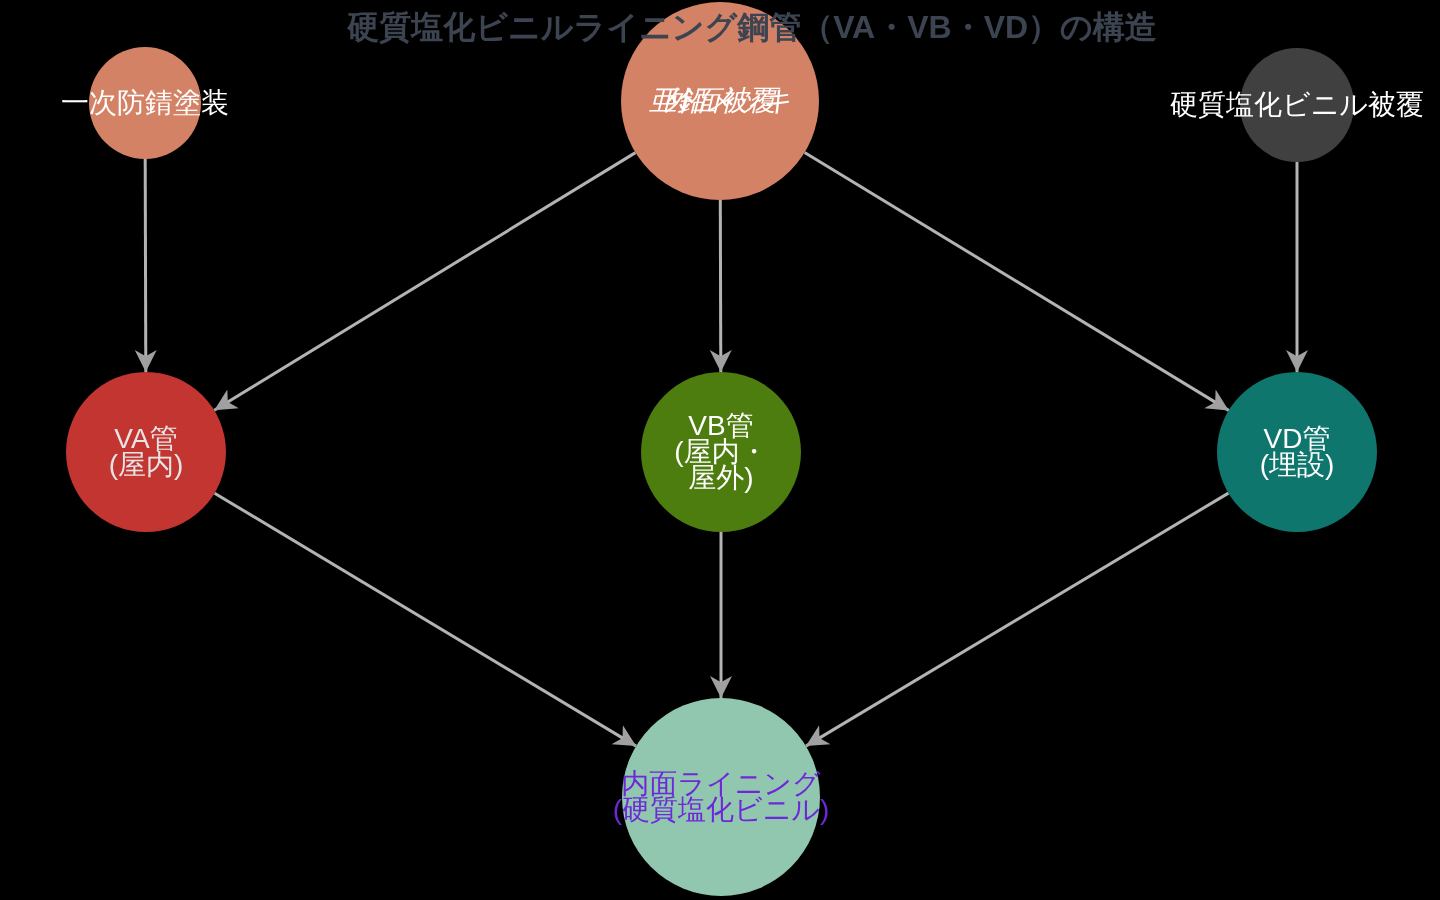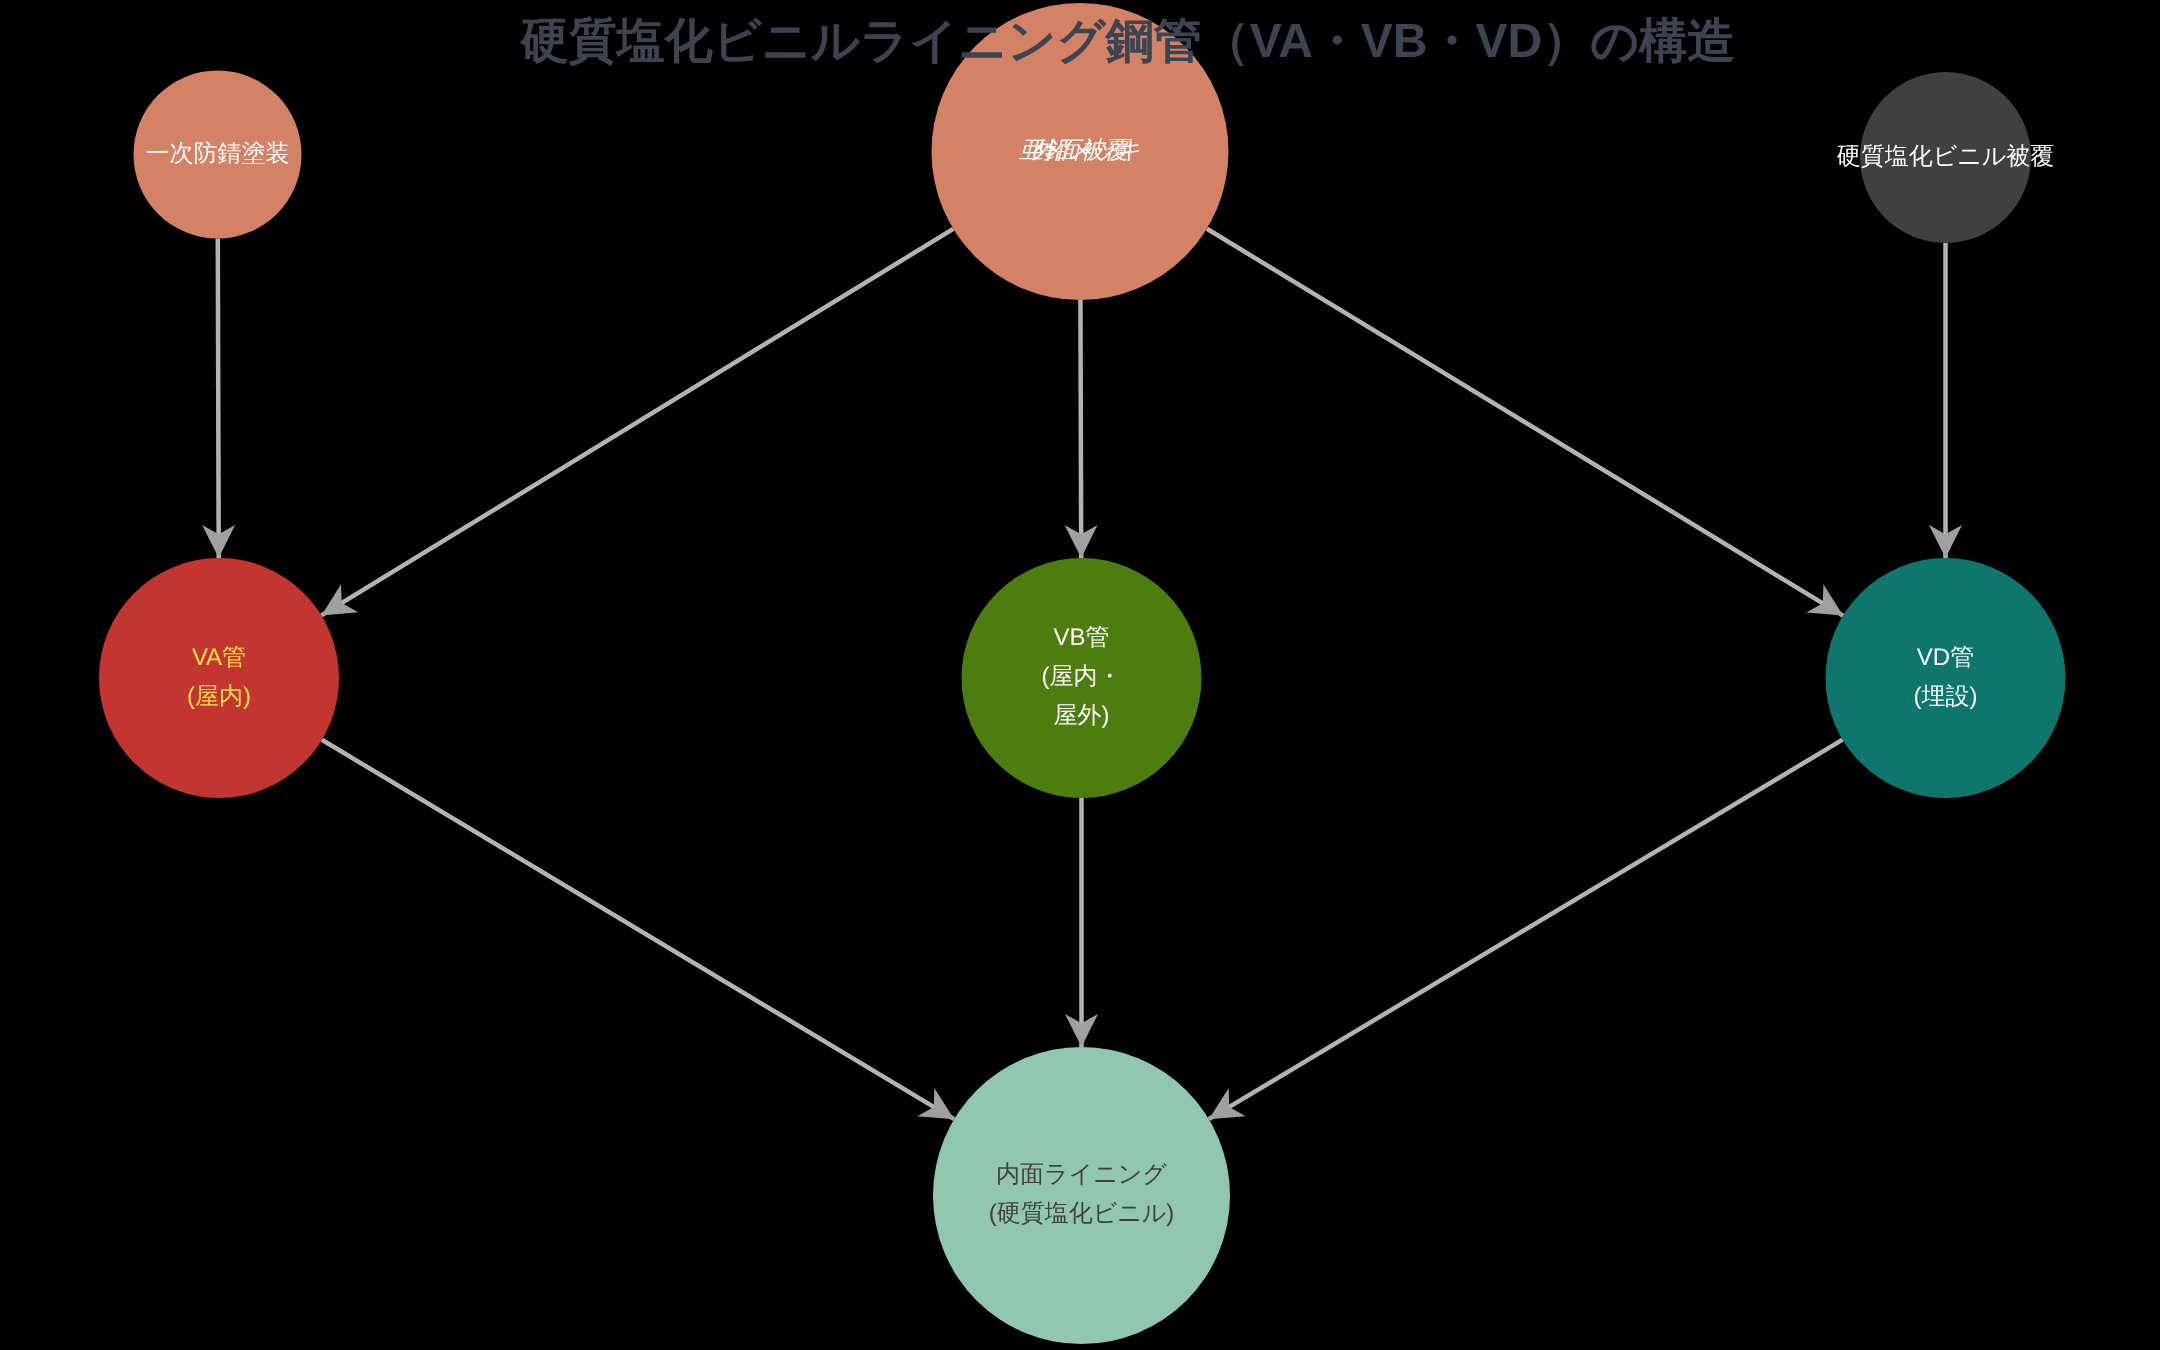--- a/index.html
+++ b/index.html
@@ -28,21 +28,21 @@
     z-index: 2;
   }
   .node {
     position: absolute;
     border-radius: 50%;
     display: flex;
     flex-direction: column;
     align-items: center;
     justify-content: center;
     color: #ffffff;
-    font-size: 16px;
+    font-size: 28px;
     line-height: 26px;
     text-align: center;
     overflow: visible;
   }
   .label-line {
     white-space: nowrap;
   }
   .overlap-label {
     position: absolute;
     left: 50%;
@@ -88,32 +88,32 @@
       <div class="node" style="left: 89px; top: 47px; width: 112px; height: 112px; background: rgb(212, 130, 101); color: rgb(255, 255, 255);">
         <div class="label-line">一次防錆塗装</div>
       </div>
       <div class="node" style="left: 621px; top: 2px; width: 198px; height: 198px; background: rgb(212, 130, 101); color: rgb(255, 255, 255); font-style: italic;">
         <span class="overlap-label">亜鉛メッキ</span>
         <span class="overlap-label">外面被覆</span>
       </div>
       <div class="node" style="left: 1240px; top: 48px; width: 114px; height: 114px; background: #404040; color: rgb(255, 255, 255);">
         <div class="label-line">硬質塩化ビニル被覆</div>
       </div>
-      <div class="node" style="left: 66px; top: 372px; width: 160px; height: 160px; background: rgb(194, 53, 49); color: #fde047;">
+      <div class="node" style="left: 66px; top: 372px; width: 160px; height: 160px; background: rgb(194, 53, 49); color: #e5e5e5;">
         <div class="label-line">VA管</div>
         <div class="label-line">(屋内)</div>
       </div>
       <div class="node" style="left: 641px; top: 372px; width: 160px; height: 160px; background: #4d7c0f; color: rgb(255, 255, 255);">
         <div class="label-line">VB管</div>
         <div class="label-line">(屋内・</div>
         <div class="label-line">屋外)</div>
       </div>
       <div class="node" style="left: 1217px; top: 372px; width: 160px; height: 160px; background: #0f766e; color: rgb(255, 255, 255);">
         <div class="label-line">VD管</div>
         <div class="label-line">(埋設)</div>
       </div>
-      <div class="node" style="left: 622px; top: 698px; width: 198px; height: 198px; background: rgb(145, 199, 174); color: #404040;">
+      <div class="node" style="left: 622px; top: 698px; width: 198px; height: 198px; background: rgb(145, 199, 174); color: #6d28d9;">
         <div class="label-line">内面ライニング</div>
         <div class="label-line">(硬質塩化ビニル)</div>
       </div>
     </div>
   <h1 class="diagram-title" style="color: rgb(61, 68, 81);">硬質塩化ビニルライニング鋼管（VA・VB・VD）の構造</h1>
 </div>
 
 </body></html>

